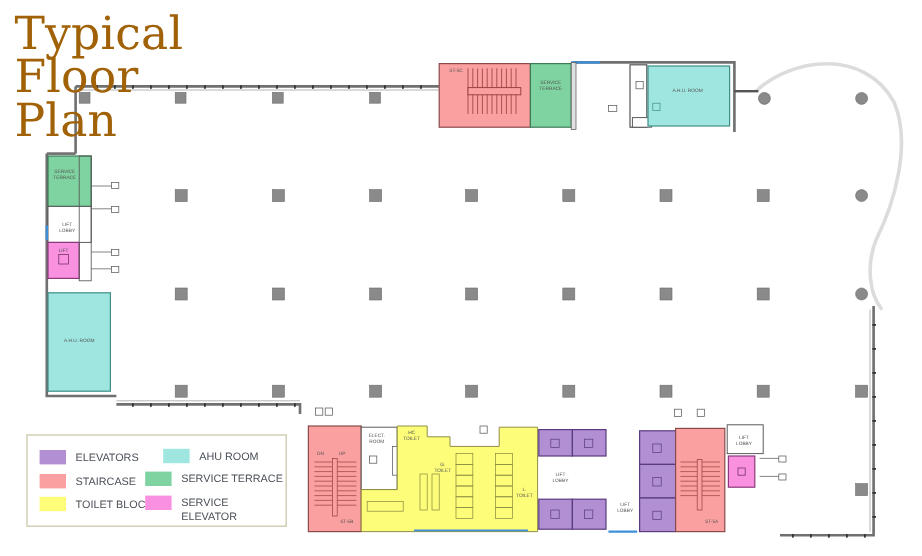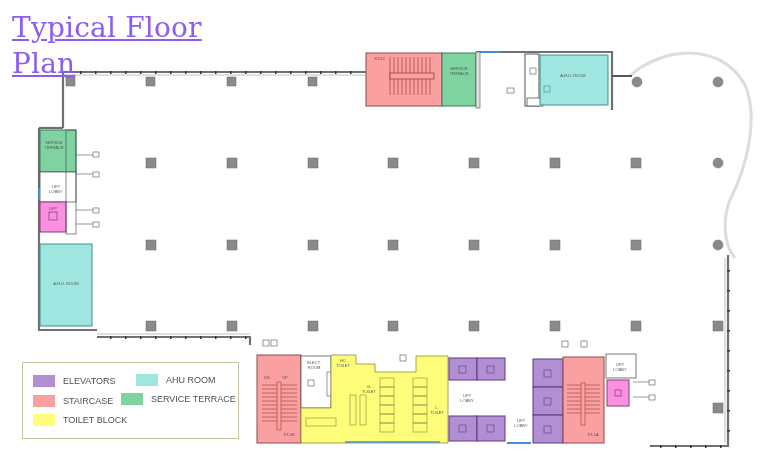--- a/index.html
+++ b/index.html
@@ -1,17 +1,17 @@
 <!DOCTYPE html>
 <html><head>
 <meta charset="utf-8">
 <style>
   html,body{margin:0;padding:0;background:#ffffff;}
   body{width:768px;height:463px;position:relative;overflow:hidden;font-family:"Liberation Sans",sans-serif;}
-  .title{position:absolute;left:12px;top:10px;font-family:"DejaVu Serif","Liberation Serif",serif;font-size:28px;line-height:36px;color:#8b5cf6;letter-spacing:0.2px;z-index:5;width:230px;text-decoration:underline;}
+  .title{position:absolute;left:12px;top:10px;font-family:"DejaVu Serif","Liberation Serif",serif;font-size:38px;line-height:36px;color:#a16207;letter-spacing:0.2px;z-index:5;width:230px;}
   svg.plan{position:absolute;left:0;top:0;}
   .legend{position:absolute;left:22px;top:362px;width:215px;height:75px;border:1.5px solid #c9c3a2;background:#fff;}
   .lg-item{position:absolute;display:flex;align-items:flex-start;}
   .sw{width:22px;height:12px;margin-right:8px;}
   .lg-label{font-size:9px;color:#4a4f57;line-height:11px;white-space:pre-line;padding-top:1px;}
   .rm-label{position:absolute;font-size:4px;color:#555;text-align:center;line-height:5px;white-space:pre-line;}
 </style>
 </head>
 <body>
 
@@ -308,13 +308,18 @@
     <div class="lg-label">TOILET BLOCK</div>
   </div>
   <div class="lg-item" style="left:98px;top:11px;padding-left:15px;">
     <div class="sw" style="background:#9fe6e0;"></div>
     <div class="lg-label">AHU ROOM</div>
   </div>
   <div class="lg-item" style="left:98px;top:30px;">
     <div class="sw" style="background:#7fd3a0;"></div>
     <div class="lg-label">SERVICE TERRACE</div>
   </div>
+  <div class="lg-item" style="left:98px;top:50px;">
+    <div class="sw" style="background:#f990e0;"></div>
+    <div class="lg-label">SERVICE
+ELEVATOR</div>
+  </div>
 </div>
 
 </body></html>

